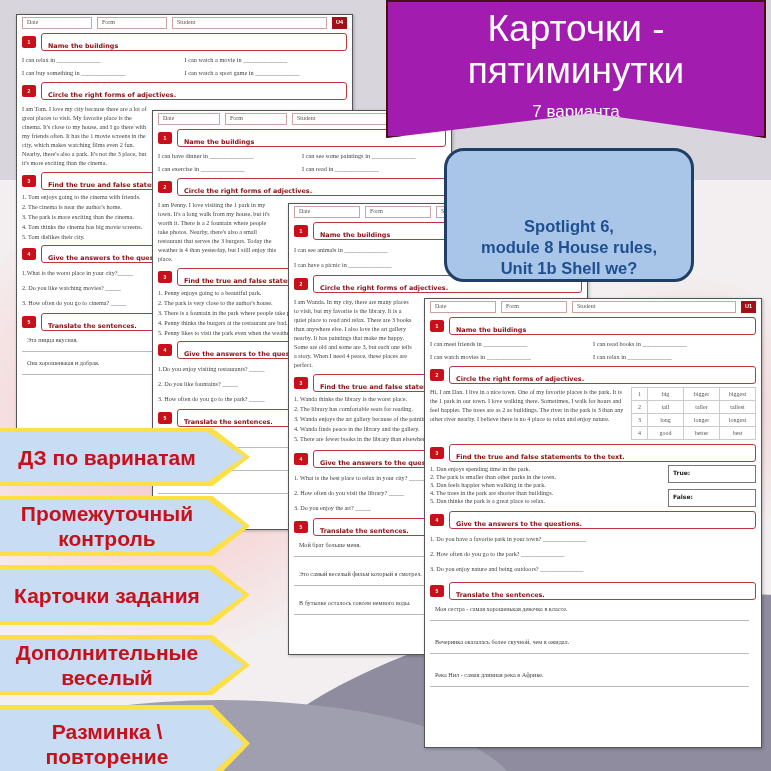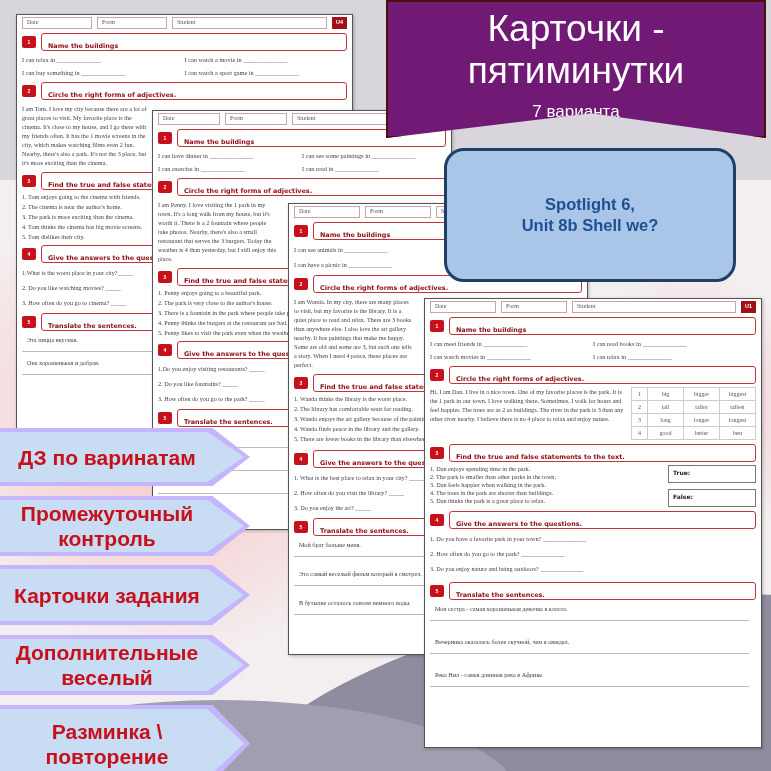--- a/index.html
+++ b/index.html
@@ -26,28 +26,28 @@
 .q{padding:4px 5px 4px 5px;font-size:6.2px;white-space:nowrap}
 .tr{padding:3px 5px 8px 5px;font-size:6.2px;border-bottom:1px solid #bbb;margin:0 12px 4px 5px}
 .split{display:flex;gap:4px;padding:1px 5px}
 .split .para{flex:1;padding:0}
 .adj{border-collapse:collapse;font-size:6px;flex:none}
 .adj td{border:1px solid #ccc;padding:3px 6px;text-align:center;color:#555;width:36px}
 .adj td:first-child{width:14px}
 .tfbox{display:flex;flex-direction:column;gap:6px;flex:none;margin-left:4px}
 .tfbox div{width:88px;height:18px;border:1px solid #777;font-family:"DejaVu Sans",sans-serif;font-weight:bold;font-size:6px;padding:3px 4px;color:#222}
 
-.banner{position:absolute;left:386px;top:0;width:380px;height:138px;background:#701a75;border:2px solid #4a1010;clip-path:polygon(0 0,100% 0,100% 100%,54% 82%,0 100%)}
+.banner{position:absolute;left:386px;top:0;width:380px;height:138px;background:#a21caf;border:2px solid #4a1010;clip-path:polygon(0 0,100% 0,100% 100%,54% 82%,0 100%)}
 .banner .t1{position:absolute;left:0;right:0;top:6px;text-align:center;color:#fff;font-family:"Liberation Sans",sans-serif;font-size:37px;line-height:42px}
 .banner .t2{position:absolute;left:0;right:0;top:100px;text-align:center;color:#fff;font-family:"Liberation Sans",sans-serif;font-size:17px}
 
-.infobox{position:absolute;left:444px;top:148px;width:292px;height:134px;background:#a9c6e8;border:3px solid #1f3f67;border-radius:20px;display:flex;align-items:center;justify-content:center;text-align:center}
+.infobox{position:absolute;left:444px;top:148px;width:250px;height:134px;background:#a9c6e8;border:3px solid #1f3f67;border-radius:20px;display:flex;align-items:flex-end;justify-content:center;text-align:center}
 .infobox div{color:#1f4f91;font-family:"Liberation Sans",sans-serif;font-weight:bold;font-size:16.5px;line-height:21px}
 
-.arrow{position:absolute;left:0;width:250px;background:#c4b5fd;clip-path:polygon(0 0,85% 0,100% 50%,85% 100%,0 100%)}
+.arrow{position:absolute;left:0;width:250px;background:#fde047;clip-path:polygon(0 0,85% 0,100% 50%,85% 100%,0 100%)}
 .arrow .inner{position:absolute;left:0;top:4px;bottom:4px;right:6px;background:#c8dcf4;clip-path:polygon(0 0,85% 0,100% 50%,85% 100%,0 100%);display:flex;align-items:center;justify-content:center;text-align:center;padding-right:30px}
 .arrow span{color:#c8101a;font-family:"Liberation Sans",sans-serif;font-weight:bold;font-size:21px;line-height:25px}
 </style>
 </head>
 <body>
 
 <div class="bg">
   <div class="top"></div>
     <div class="blob1"></div>
     <div class="blob2"></div>
@@ -281,21 +281,22 @@
 </div>
 
 <div class="banner">
   <div class="t1">Карточки - пятиминутки</div>
   <div class="t2">7 варианта</div>
 </div>
 
 <div class="infobox">
   <div>
     <div>Spotlight 6,</div>
-    <div>Unit   8b Shell we?</div>
+    <div>module 8 House rules,</div>
+    <div>Unit   1b Shell we?</div>
   </div>
 </div>
 
 <div class="arrow" style="top:428px;height:58px">
     <div class="inner">
       <span>ДЗ по варинатам</span>
     </div>
   </div>
 <div class="arrow" style="top:496px;height:60px">
     <div class="inner">

